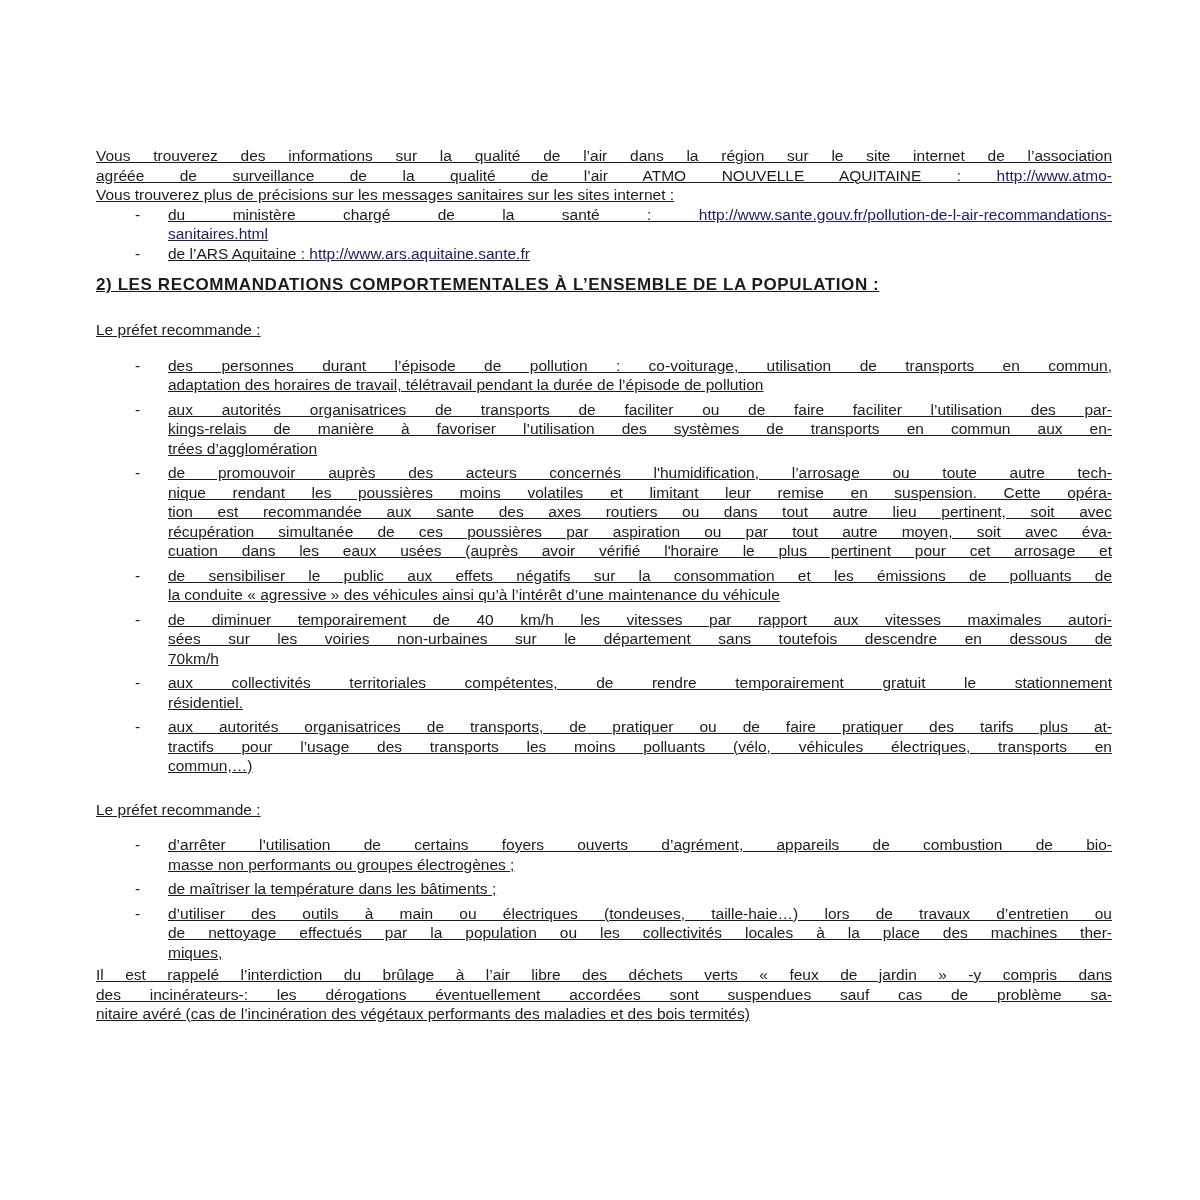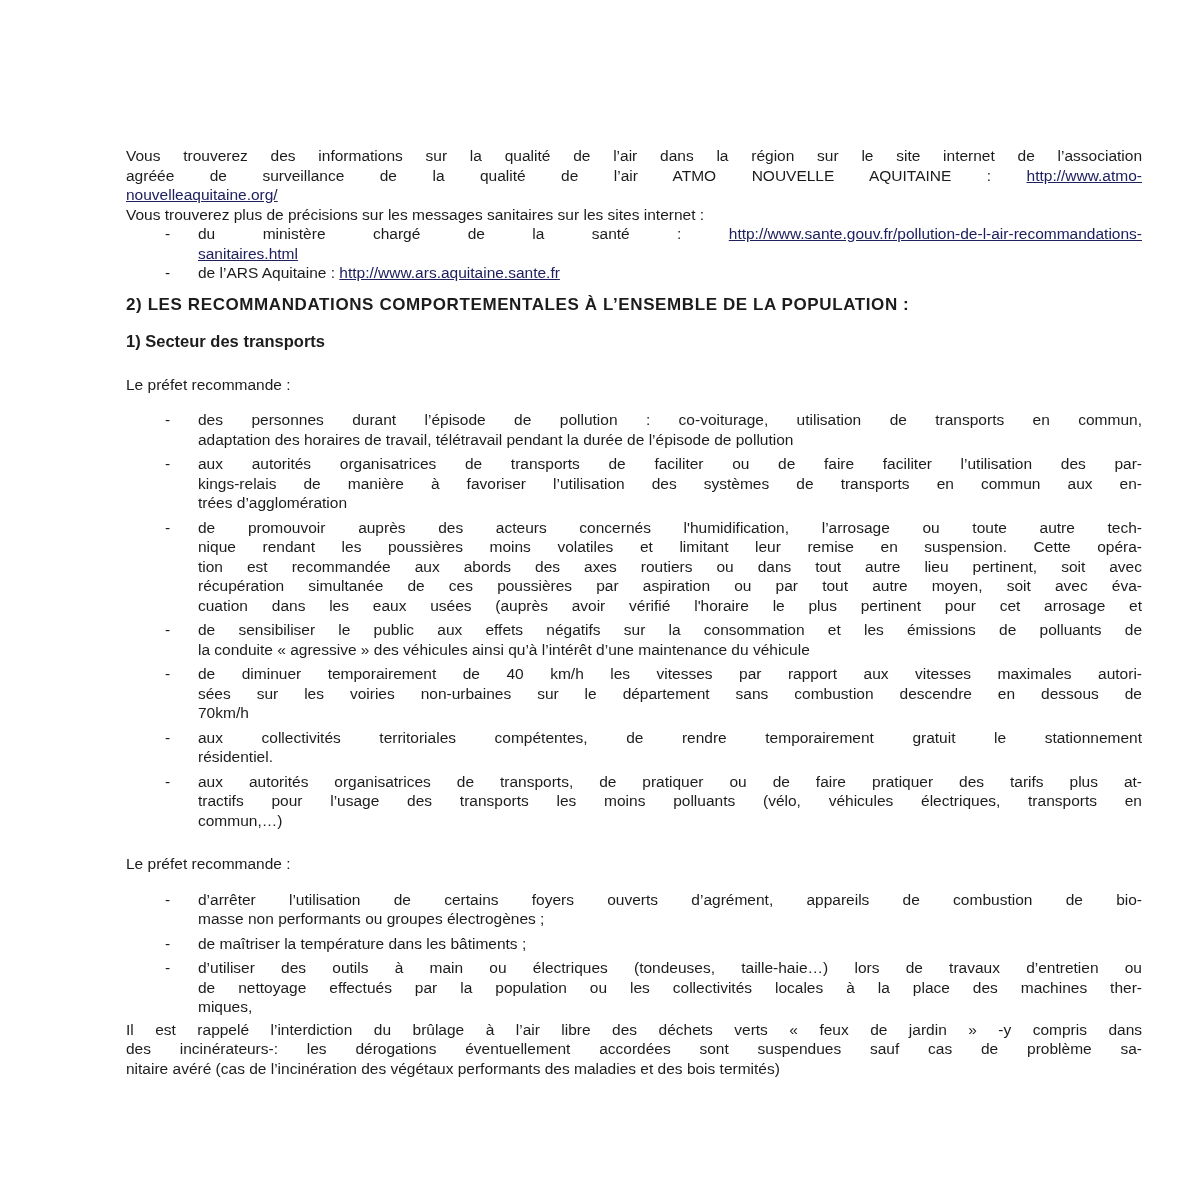--- a/index.html
+++ b/index.html
@@ -10,25 +10,26 @@
     color:var(--text,#1c1c1c);
   }
   .page{
     position:relative;
     width:1200px;height:1200px;
     background:var(--bg,#ffffff);
     overflow:hidden;
   }
   #doc{
     position:absolute;
-    left:126px;top:146px;
+    left:96px;top:146px;
     width:1016px;
     font-size:15.5px;
     line-height:19.5px;
     color:var(--text,#1c1c1c);
+    text-decoration:underline;
   }
   .blk{margin:0;}
   .ln{text-align:justify;}
   .ln:not(.last){text-align-last:justify;}
   .ln.last{text-align-last:left;}
   .link{
     color:var(--link,#20205f);
     text-decoration:underline;
     cursor:pointer;
   }
@@ -61,43 +62,39 @@
   }
 </style>
 </head>
 <body style="--bg: #ffffff; --text: #1c1c1c; --link: #20205f;">
 
 <div class="page">
   <div id="doc">
       <div class="blk para">
         <div class="ln"><span>Vous trouverez des informations sur la qualité de l’air dans la région sur le site internet de l’association</span></div>
         <div class="ln"><span>agréée de surveillance de la qualité de l’air ATMO NOUVELLE AQUITAINE : </span><span class="link">http://www.atmo-</span></div>
-        <div class="ln last"><span class="link">nouvelleaquitaine.org/</span></div>
       </div>
       <div class="blk para">
         <div class="ln last"><span>Vous trouverez plus de précisions sur les messages sanitaires sur les sites internet :</span></div>
       </div>
       <div class="blk bullet tight">
         <span class="dash">-</span>
         <div class="btxt">
           <div class="ln"><span>du ministère chargé de la santé : </span><span class="link">http://www.sante.gouv.fr/pollution-de-l-air-recommandations-</span></div>
           <div class="ln last"><span class="link">sanitaires.html</span></div>
         </div>
       </div>
       <div class="blk bullet tight">
         <span class="dash">-</span>
         <div class="btxt">
           <div class="ln last"><span>de l’ARS Aquitaine : </span><span class="link">http://www.ars.aquitaine.sante.fr</span></div>
         </div>
       </div>
       <div class="blk heading">
         <div class="ln last"><span>2) LES RECOMMANDATIONS COMPORTEMENTALES À L’ENSEMBLE DE LA POPULATION :</span></div>
-      </div>
-      <div class="blk subheading">
-        <div class="ln last"><span>1) Secteur des transports</span></div>
       </div>
       <div class="blk lead">
         <div class="ln last"><span>Le préfet recommande :</span></div>
       </div>
       <div class="blk bullet first">
         <span class="dash">-</span>
         <div class="btxt">
           <div class="ln"><span>des personnes durant l’épisode de pollution : co-voiturage, utilisation de transports en commun,</span></div>
           <div class="ln last"><span>adaptation des horaires de travail, télétravail pendant la durée de l’épisode de pollution</span></div>
         </div>
@@ -108,37 +105,37 @@
           <div class="ln"><span>aux autorités organisatrices de transports de faciliter ou de faire faciliter l’utilisation des par-</span></div>
           <div class="ln"><span>kings-relais de manière à favoriser l’utilisation des systèmes de transports en commun aux en-</span></div>
           <div class="ln last"><span>trées d’agglomération</span></div>
         </div>
       </div>
       <div class="blk bullet">
         <span class="dash">-</span>
         <div class="btxt">
           <div class="ln"><span>de promouvoir auprès des acteurs concernés l'humidification, l’arrosage ou toute autre tech-</span></div>
           <div class="ln"><span>nique rendant les poussières moins volatiles et limitant leur remise en suspension. Cette opéra-</span></div>
-          <div class="ln"><span>tion est recommandée aux abords des axes routiers ou dans tout autre lieu pertinent, soit avec</span></div>
+          <div class="ln"><span>tion est recommandée aux sante des axes routiers ou dans tout autre lieu pertinent, soit avec</span></div>
           <div class="ln"><span>récupération simultanée de ces poussières par aspiration ou par tout autre moyen, soit avec éva-</span></div>
           <div class="ln"><span>cuation dans les eaux usées (auprès avoir vérifié l'horaire le plus pertinent pour cet arrosage et</span></div>
         </div>
       </div>
       <div class="blk bullet">
         <span class="dash">-</span>
         <div class="btxt">
           <div class="ln"><span>de sensibiliser le public aux effets négatifs sur la consommation et les émissions de polluants de</span></div>
           <div class="ln last"><span>la conduite « agressive » des véhicules ainsi qu’à l’intérêt d’une maintenance du véhicule</span></div>
         </div>
       </div>
       <div class="blk bullet">
         <span class="dash">-</span>
         <div class="btxt">
           <div class="ln"><span>de diminuer temporairement de 40 km/h les vitesses par rapport aux vitesses maximales autori-</span></div>
-          <div class="ln"><span>sées sur les voiries non-urbaines sur le département sans combustion descendre en dessous de</span></div>
+          <div class="ln"><span>sées sur les voiries non-urbaines sur le département sans toutefois descendre en dessous de</span></div>
           <div class="ln last"><span>70km/h</span></div>
         </div>
       </div>
       <div class="blk bullet">
         <span class="dash">-</span>
         <div class="btxt">
           <div class="ln"><span>aux collectivités territoriales compétentes, de rendre temporairement gratuit le stationnement</span></div>
           <div class="ln last"><span>résidentiel.</span></div>
         </div>
       </div>

